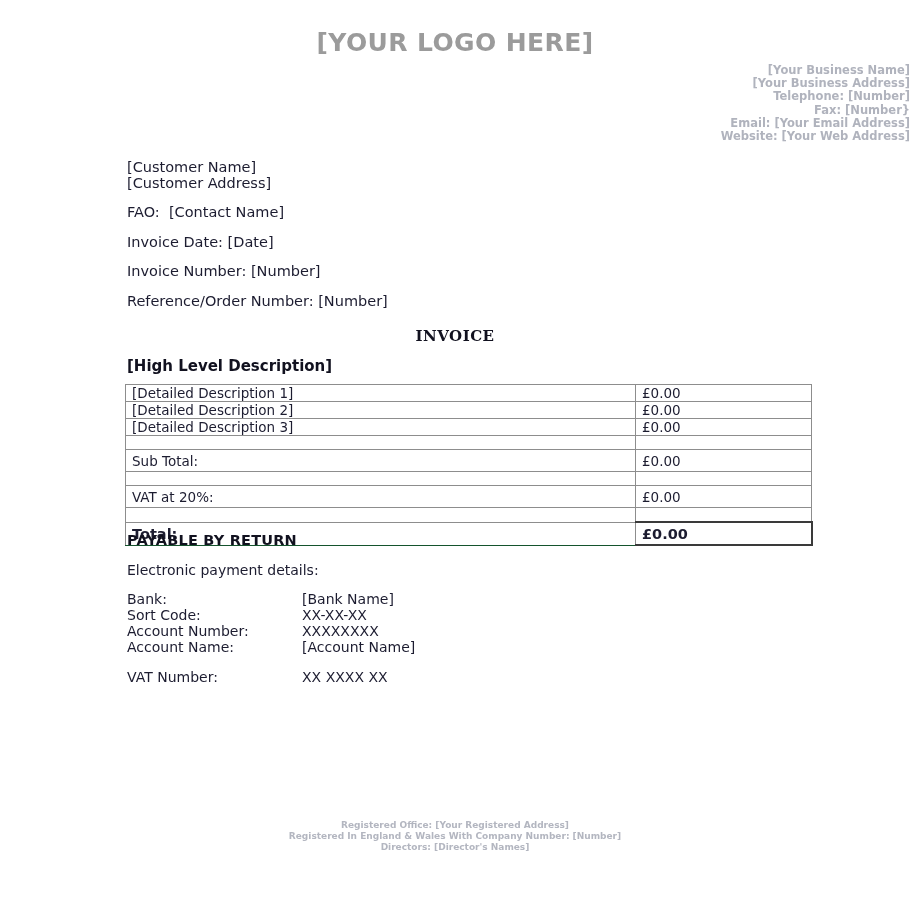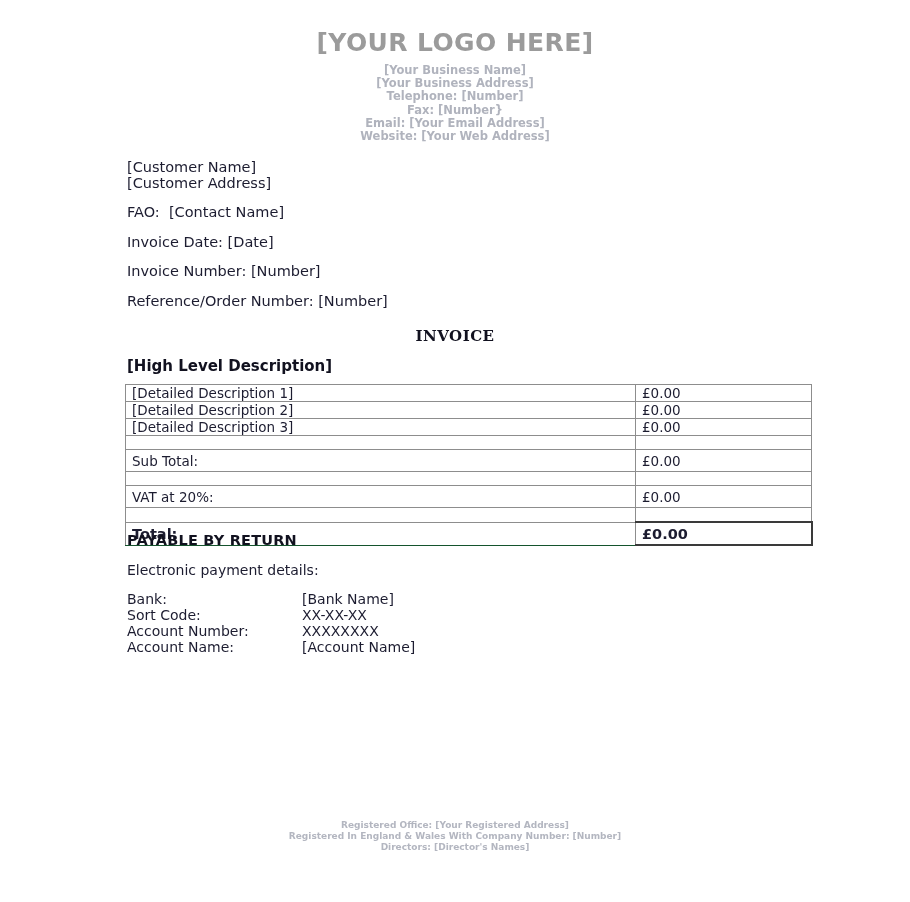--- a/index.html
+++ b/index.html
@@ -39,21 +39,21 @@
     position: absolute;
     top: 64px;
     left: 0;
     width: 910px;
     text-align: center;
     font-size: 11.5px;
     font-weight: bold;
     color: #b0b3bd;
     line-height: 13.2px;
   }
-  .business-block div { white-space: pre; }
+  .business-block div { white-space: pre; text-align: right; }
 
   
   .meta {
     position: absolute;
     left: 127px;
     top: 160px;
     font-size: 14.5px;
     line-height: 15.5px;
     color: #1c1c30;
   }
@@ -263,20 +263,24 @@
           <td class="v">XXXXXXXX</td>
         </tr>
         <tr>
           <td class="k">Account Name:</td>
           <td class="v">[Account Name]</td>
         </tr>
         <tr class="space">
           <td></td>
           <td></td>
         </tr>
+        <tr>
+          <td class="k">VAT Number:</td>
+          <td class="v">XX XXXX XX</td>
+        </tr>
       </tbody>
   </table>
 
   <div class="footer">
     <div>Registered Office: [Your Registered Address]</div>
     <div>Registered In England &amp; Wales With Company Number: [Number]</div>
     <div>Directors: [Director's Names]</div>
   </div>
 
 </div>

